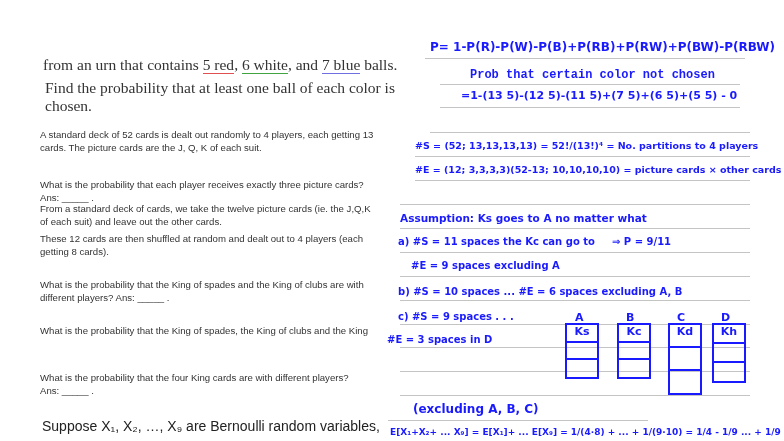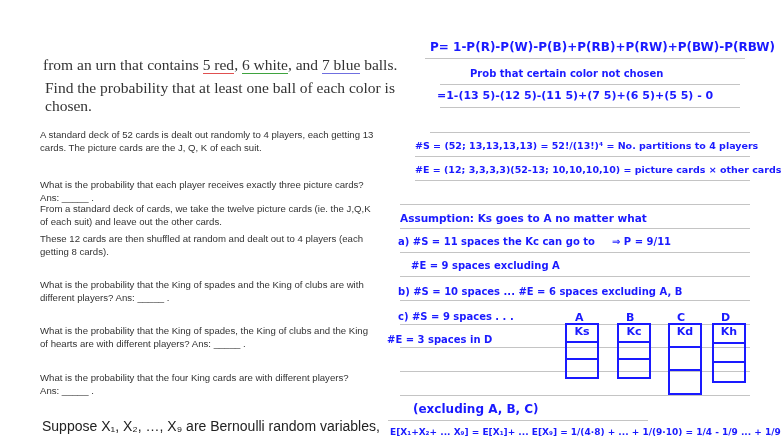--- a/index.html
+++ b/index.html
@@ -61,32 +61,31 @@
   <div>of each suit) and leave out the other cards.</div>
   <div style="margin-top:4px;">These 12 cards are then shuffled at random and dealt out to 4 players (each</div>
   <div>getting 8 cards).</div>
 </div>
 <div class="abs sans p2" style="left:40px; top:278px;">
   <div>What is the probability that the King of spades and the King of clubs are with</div>
   <div>different players?  Ans: _____ .</div>
 </div>
 <div class="abs sans p2" style="left:40px; top:324px;">
   <div>What is the probability that the King of spades, the King of clubs and the King</div>
-  <div>of hearts are with different players?  Ans: _____ .</div>
 </div>
 <div class="abs sans p2" style="left:40px; top:371px;">
   <div>What is the probability that the four King cards are with different players?</div>
   <div>Ans: _____ .</div>
 </div>
 
 <div class="abs sans" style="left:42px; top:418px; font-size:14px; color:#222;">Suppose  X₁, X₂, …, X₉  are Bernoulli random variables,</div>
 
 <div class="abs ink" style="left:430px; top:40px; font-size:12px;">P= 1-P(R)-P(W)-P(B)+P(RB)+P(RW)+P(BW)-P(RBW)</div>
-<div class="abs ink" style="left:470px; top:68px; font-size:10px;">Prob that certain color not chosen</div>
-<div class="abs ink" style="left:437px; top:89px; font-size:11px;">=1-(13 5)-(12 5)-(11 5)+(7 5)+(6 5)+(5 5) - 0</div>
+<div class="abs ink" style="left:470px; top:68px; font-size:12px;font-family:Liberation Mono, monospace;">Prob that certain color not chosen</div>
+<div class="abs ink" style="left:461px; top:89px; font-size:11px;">=1-(13 5)-(12 5)-(11 5)+(7 5)+(6 5)+(5 5) - 0</div>
 
 <div class="abs ink" style="left:415px; top:140px; font-size:9.5px;text-align:center;">#S = (52; 13,13,13,13) = 52!/(13!)⁴ = No. partitions to 4 players</div>
 <div class="abs ink" style="left:415px; top:164px; font-size:9.5px;">#E = (12; 3,3,3,3)(52-13; 10,10,10,10) = picture cards × other cards</div>
 
 <div class="abs ink" style="left:400px; top:212px; font-size:10.5px;">Assumption: Ks goes to A no matter what</div>
 <div class="abs ink" style="left:398px; top:236px; font-size:10px;">a) #S = 11 spaces the Kc can go to</div>
 <div class="abs ink" style="left:612px; top:236px; font-size:10px;">⇒ P = 9/11</div>
 <div class="abs ink" style="left:411px; top:260px; font-size:10px;">#E = 9 spaces excluding A</div>
 <div class="abs ink" style="left:398px; top:286px; font-size:10px;">b) #S = 10 spaces ...  #E = 6 spaces  excluding A, B</div>
 <div class="abs ink" style="left:398px; top:311px; font-size:10px;">c) #S = 9 spaces . . .</div>

